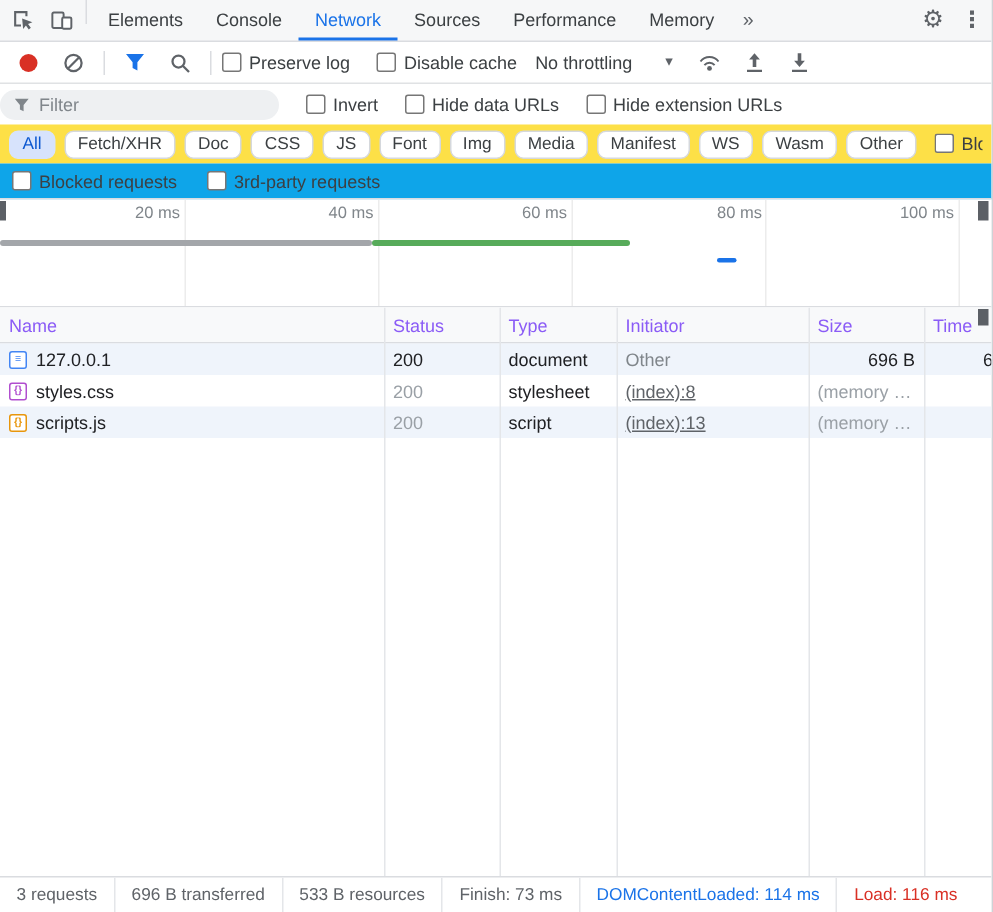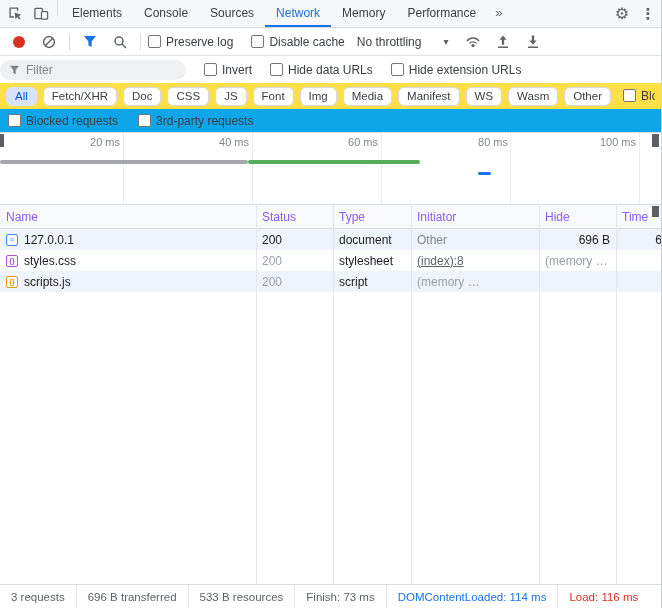--- a/index.html
+++ b/index.html
@@ -96,24 +96,24 @@
   </div>
   <div class="icon-btn">
     <svg width="16" height="15" viewBox="0 0 16 16">
         <rect x="1.5" y="2.5" width="8" height="11" rx="1" fill="none" stroke="#5f6368" stroke-width="1.4"></rect>
         <rect x="8.5" y="6" width="6.5" height="8" rx="1" fill="#fff" stroke="#5f6368" stroke-width="1.4"></rect>
       </svg>
   </div>
   <div class="vsep"></div>
   <div class="tab">Elements</div>
   <div class="tab">Console</div>
+  <div class="tab active">Network</div>
   <div class="tab">Sources</div>
-  <div class="tab active">Network</div>
+  <div class="tab">Performance</div>
   <div class="tab">Memory</div>
-  <div class="tab">Performance</div>
   <div class="tab more">»</div>
   <div class="spacer"></div>
   <div class="icon-btn">
       <span class="glyph" style="font-size:16px">⚙</span>
     </div>
   <div class="icon-btn">
       <span class="glyph" style="font-size:15px;font-weight:bold">⋮</span>
     </div>
 </div>
 
@@ -248,21 +248,21 @@
   <div class="colline cl3"></div>
   <div class="colline cl4"></div>
   <div class="colline cl5"></div>
   <div class="tbl-thumb"></div>
 
   <div class="thead">
     <div class="hc c-name">Name</div>
     <div class="hc c-status">Status</div>
     <div class="hc c-type">Type</div>
     <div class="hc c-init">Initiator</div>
-    <div class="hc c-size" style="text-align:left">Hide</div>
+    <div class="hc c-size" style="text-align:left">Size</div>
     <div class="hc c-time" style="text-align:left">Time</div>
   </div>
 
   <div class="row alt">
     <div class="cell c-name namecell">
       <span class="ficon fi-doc">≡</span>
       <span>127.0.0.1</span>
     </div>
     <div class="cell c-status">200</div>
     <div class="cell c-type">document</div>
@@ -283,20 +283,21 @@
     <div class="cell c-time"></div>
   </div>
 
   <div class="row alt">
     <div class="cell c-name namecell">
       <span class="ficon fi-js">{}</span>
       <span>scripts.js</span>
     </div>
     <div class="cell c-status dim">200</div>
     <div class="cell c-type">script</div>
+    <div class="cell c-init"><span class="init-link">(index):13</span></div>
     <div class="cell c-size dim">(memory cache)</div>
     <div class="cell c-time"></div>
   </div>
 </div>
 
 <div class="statusbar">
   <span class="sitem">3 requests</span>
   <span class="sitem">696 B transferred</span>
   <span class="sitem">533 B resources</span>
   <span class="sitem">Finish: 73 ms</span>

